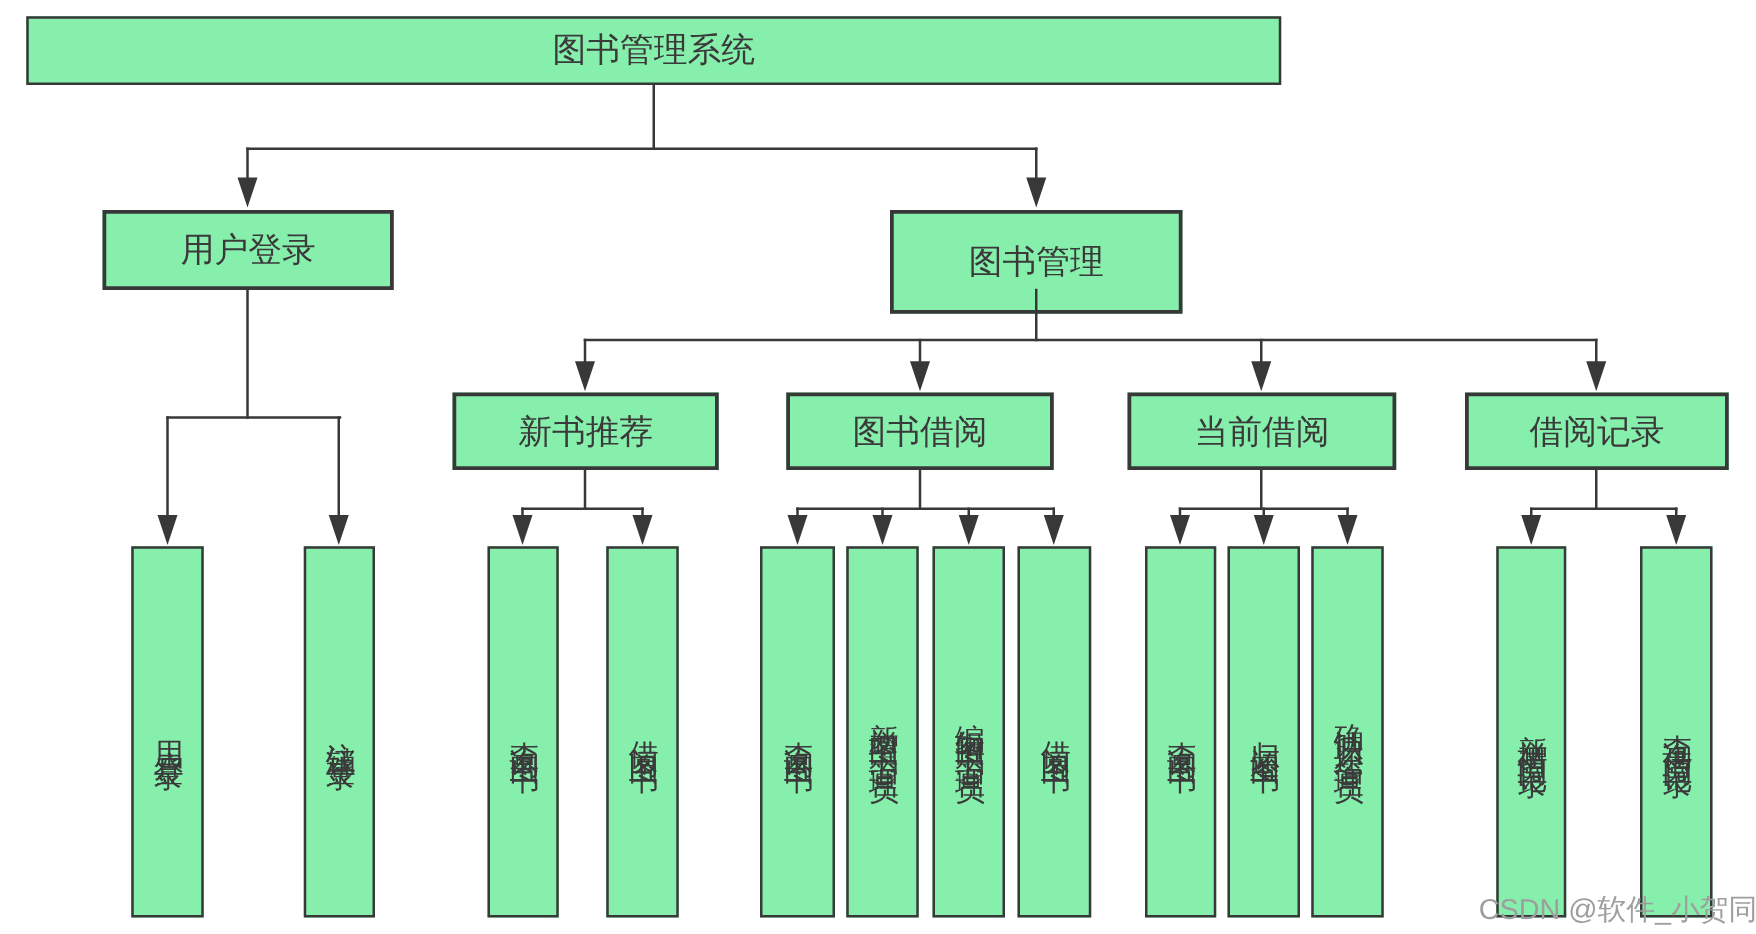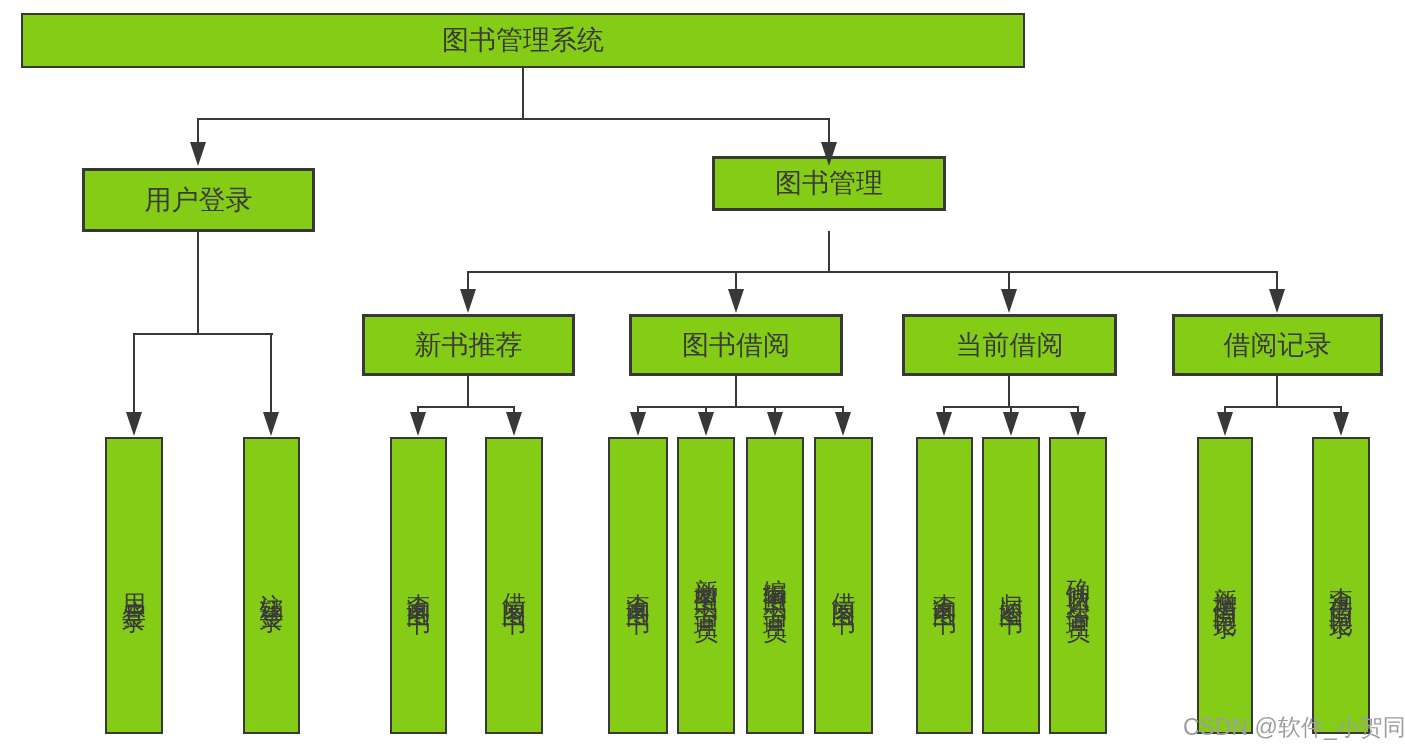--- a/index.html
+++ b/index.html
@@ -1,21 +1,21 @@
 <!DOCTYPE html>
 <html><head>
 <meta charset="utf-8">
 <style>
   html,body{margin:0;padding:0;background:#fff;}
   #canvas{
     position:relative;width:1405px;height:747px;background:#fff;overflow:hidden;
     font-family:"Liberation Sans",sans-serif;color:#3a3a3a;
   }
   .node{
-    position:absolute;box-sizing:border-box;background:#84cc16;
+    position:absolute;box-sizing:border-box;background:#86efac;
     border:2px solid #383838;display:flex;align-items:center;justify-content:center;
     text-align:center;line-height:1;white-space:nowrap;
   }
   .root{font-size:27px;}
   .lvl{border-width:3px;font-size:27px;}
   .leaf{
     border-width:2px;font-size:24px;
     writing-mode:vertical-rl;text-orientation:mixed;
     letter-spacing:6px;white-space:normal;
   }
@@ -32,21 +32,21 @@
   }
 </style>
 </head>
 <body>
 
 <div id="canvas">
 
   <div class="node root" style="left:21px;top:13px;width:1004px;height:55px;">图书管理系统</div>
 
   <div class="node lvl" style="left:82px;top:168px;width:233px;height:64px;">用户登录</div>
-  <div class="node lvl" style="left:712px;top:156px;width:234px;height:55px;">图书管理</div>
+  <div class="node lvl" style="left:712px;top:168px;width:234px;height:83px;">图书管理</div>
 
   <div class="node lvl" style="left:629px;top:314px;width:214px;height:62px;">图书借阅</div>
   <div class="node lvl" style="left:362px;top:314px;width:213px;height:62px;">新书推荐</div>
   <div class="node lvl" style="left:902px;top:314px;width:215px;height:62px;">当前借阅</div>
   <div class="node lvl" style="left:1172px;top:314px;width:211px;height:62px;">借阅记录</div>
 
   <div class="node leaf" style="left:105px;top:437px;width:58px;height:297px;">用户登录</div>
   <div class="node leaf" style="left:243px;top:437px;width:57px;height:297px;">注销登录</div>
 
   <div class="node leaf" style="left:390px;top:437px;width:57px;height:297px;">查询图书</div>

